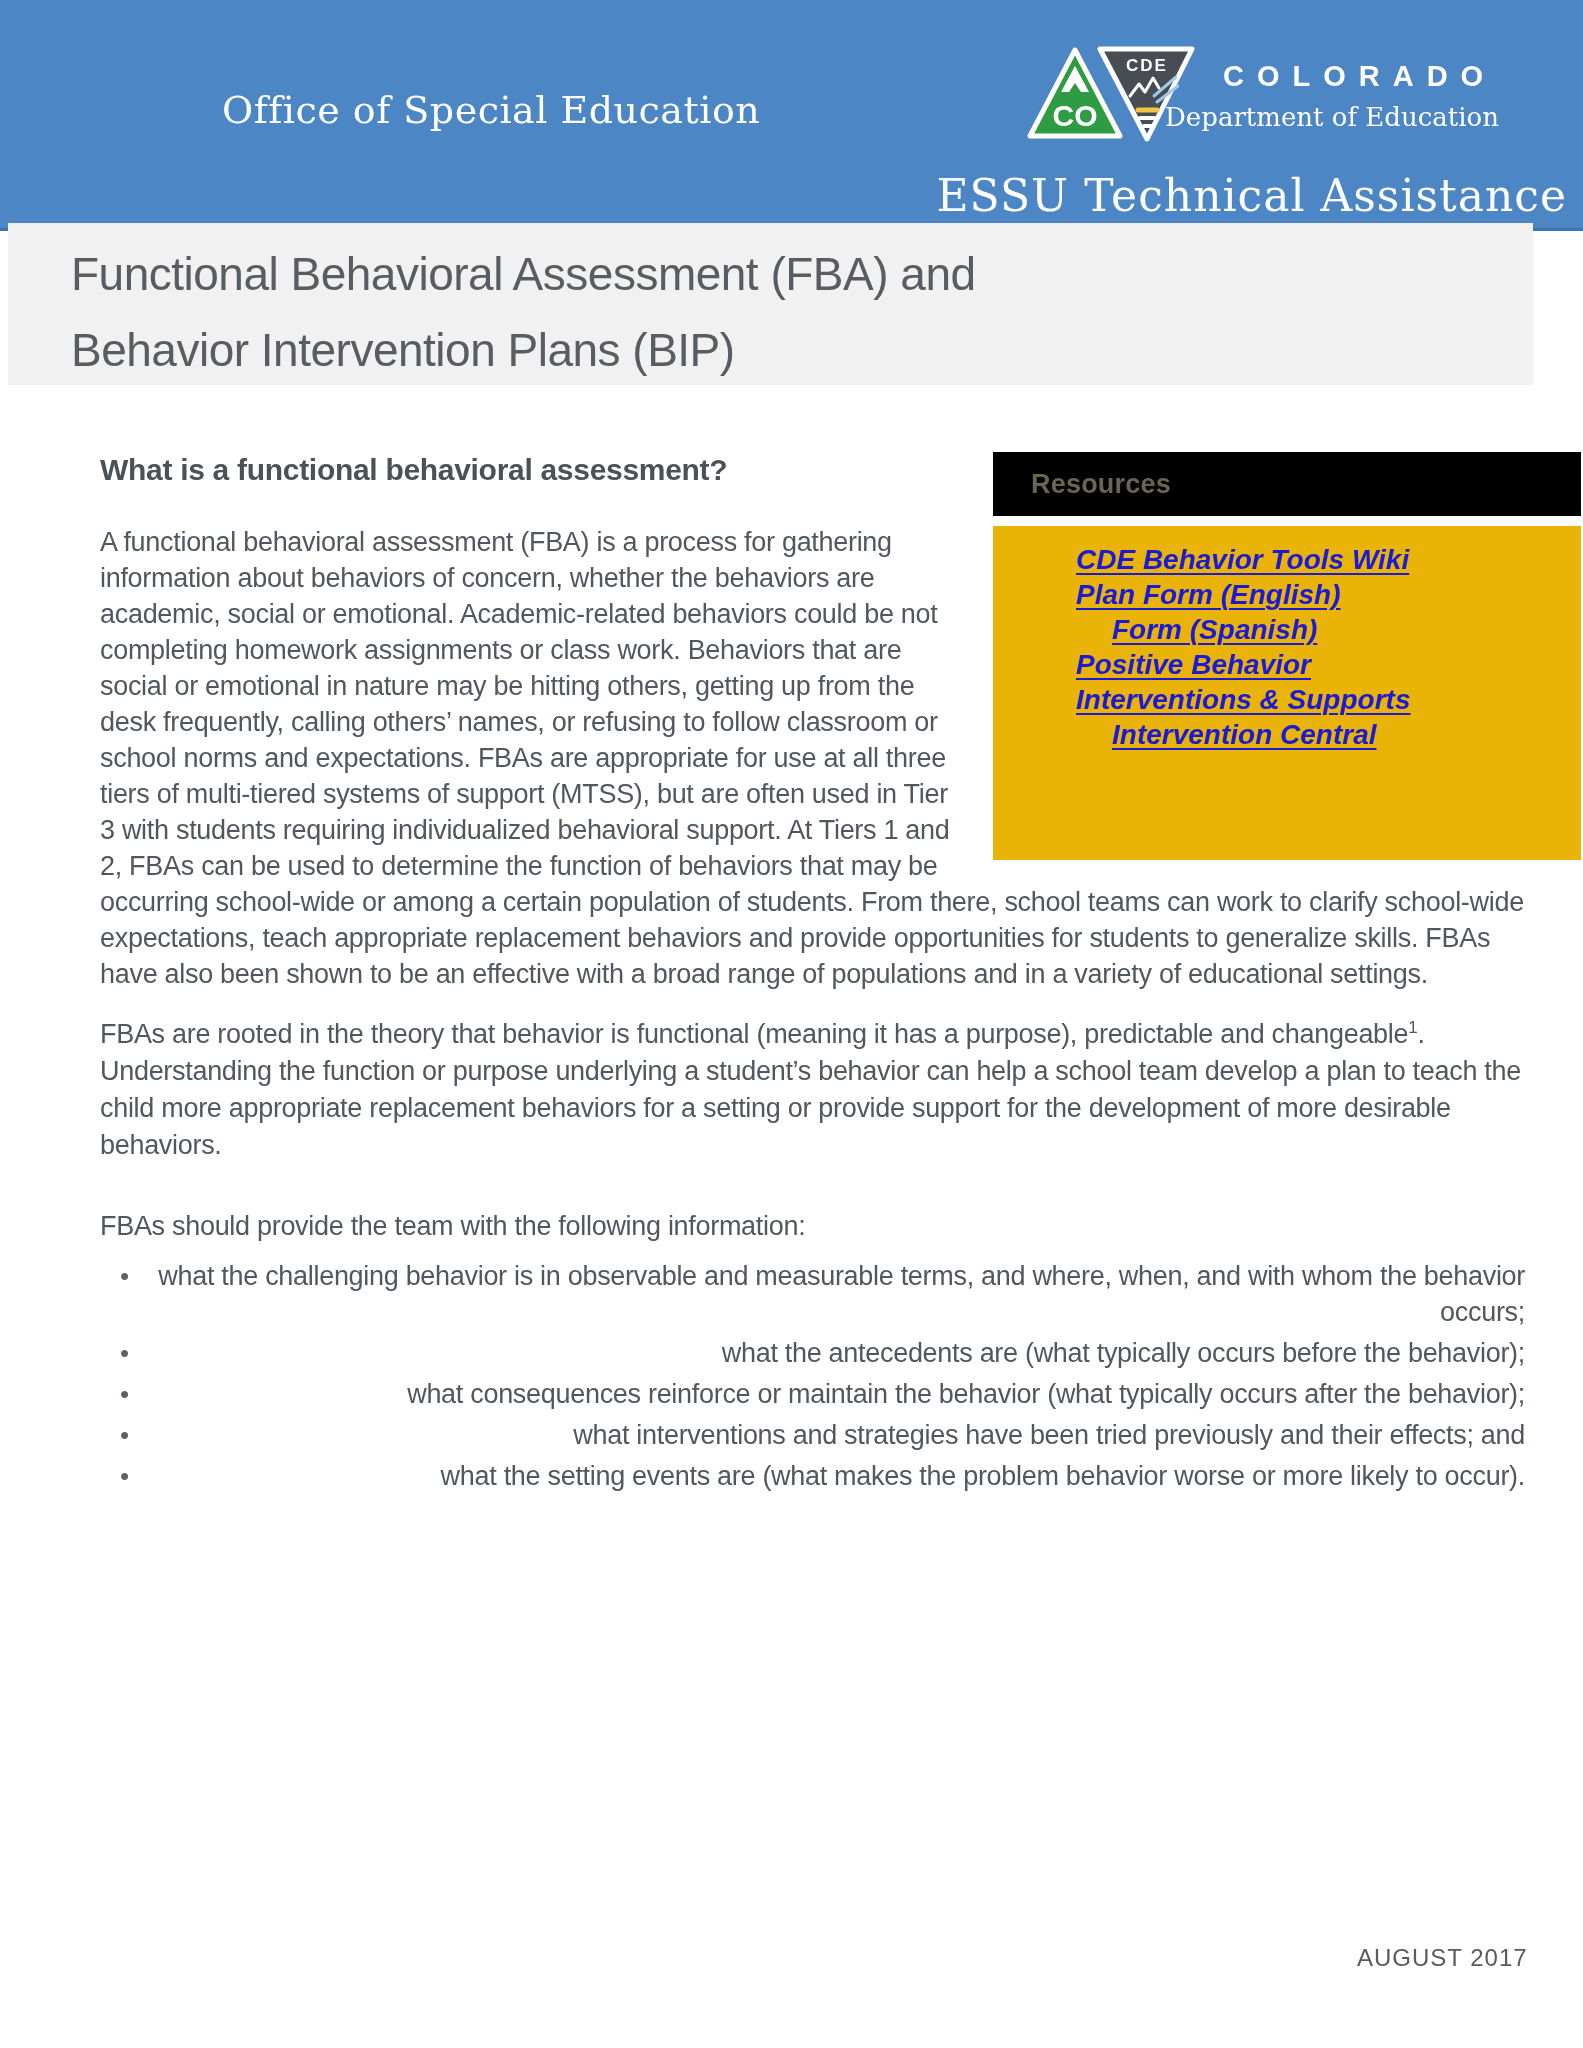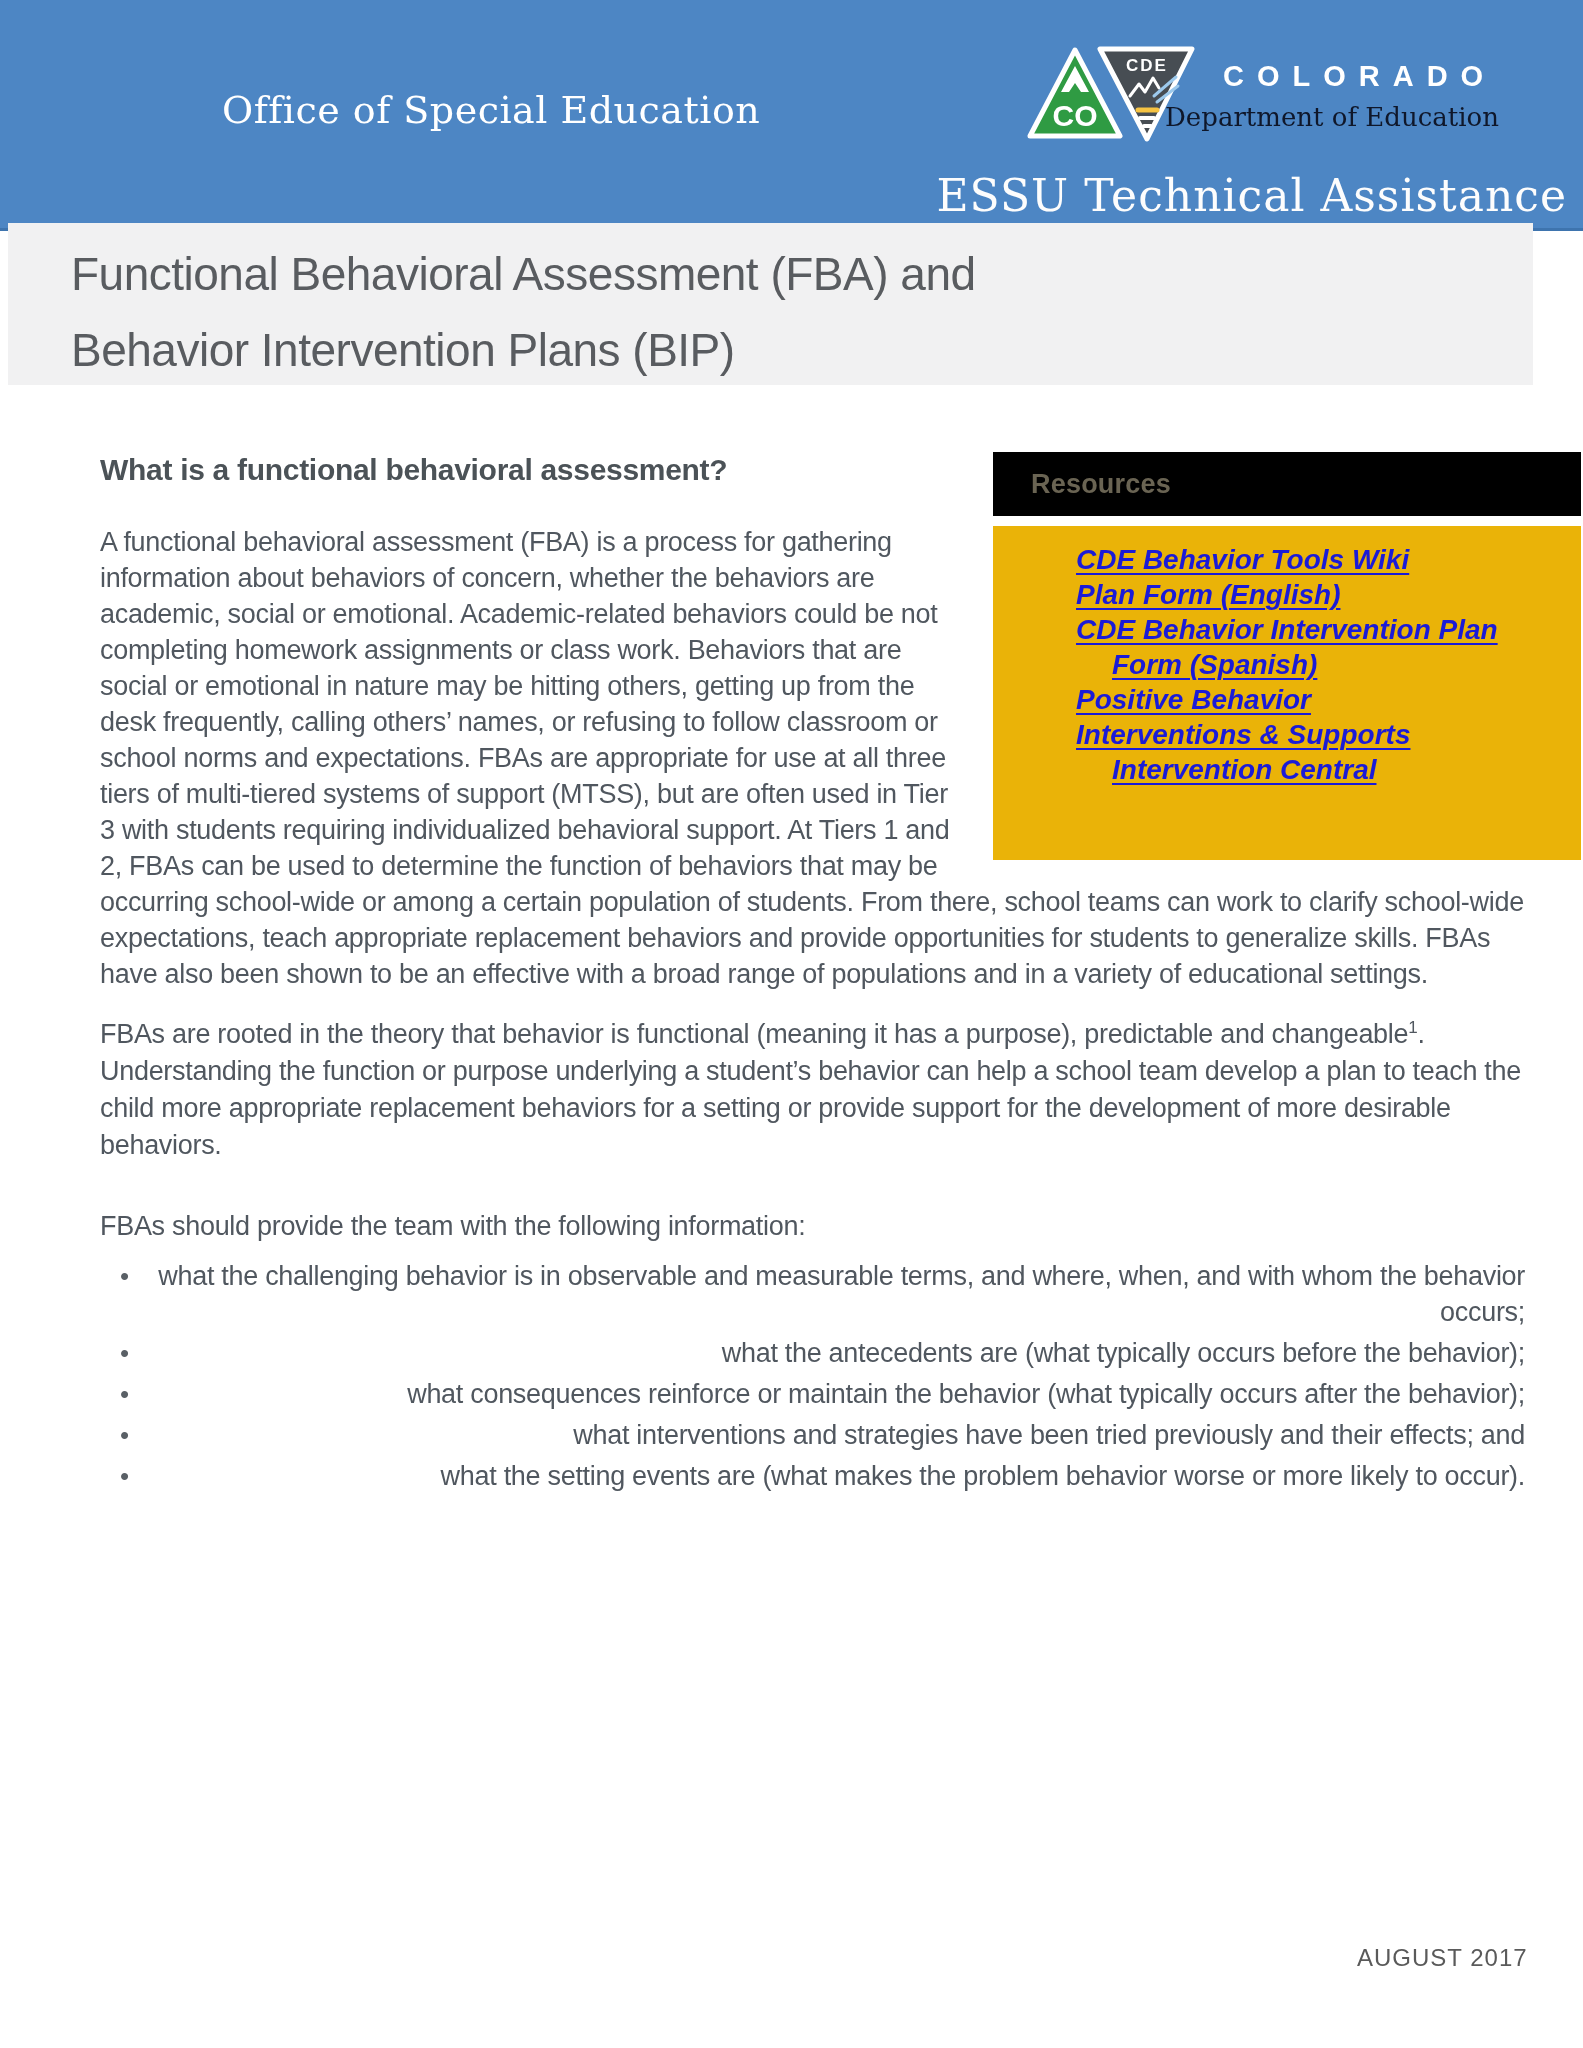--- a/index.html
+++ b/index.html
@@ -4,21 +4,21 @@
 <style>
   html,body{margin:0;padding:0;}
   body{background:#ffffff;font-family:"Liberation Sans",sans-serif;}
   .page{position:relative;width:1583px;height:2048px;background:#ffffff;overflow:hidden;}
 
   
   .header{position:absolute;left:0;top:0;width:1583px;height:228px;background:#4d86c4;border-bottom:3px solid #3e74ae;}
   .office-label{position:absolute;left:222px;top:88px;color:#ffffff;font-family:"DejaVu Serif",serif;font-size:38px;letter-spacing:0.5px;}
   .banner-title{position:absolute;right:16px;top:170px;color:#fdfdfd;font-family:"DejaVu Serif",serif;font-size:44px;letter-spacing:1px;white-space:nowrap;}
   .brand-colorado{position:absolute;left:1223px;top:60px;color:#ffffff;font-weight:bold;font-size:29px;letter-spacing:13px;white-space:nowrap;}
-  .brand-dept{position:absolute;left:1165px;top:102px;color:#0f172a;font-family:"DejaVu Serif",serif;font-size:26px;white-space:nowrap;}
+  .brand-dept{position:absolute;left:1165px;top:102px;color:#ffffff;font-family:"DejaVu Serif",serif;font-size:26px;white-space:nowrap;}
   .logo{position:absolute;left:1026px;top:44px;width:170px;height:100px;}
 
   
   .title-band{position:absolute;left:8px;top:223px;width:1525px;height:162px;background:#f1f1f2;}
   .doc-title{margin:0;padding:13px 0 0 63px;font-weight:normal;color:#595c60;font-size:46px;line-height:76px;letter-spacing:-0.5px;}
 
   
   .content{position:absolute;left:100px;top:452px;width:1481px;}
   .section-heading{margin:0;color:#4b5257;font-size:30px;line-height:36px;font-weight:bold;letter-spacing:-0.3px;}
   .body-p{margin:0;color:#50575f;font-size:27px;line-height:36px;letter-spacing:-0.3px;margin-right:56px;}
@@ -87,21 +87,20 @@
         <span class="res-head-label">Resources</span>
       </div>
       <div class="res-body">
         <a href="#" class="res-link">
           <span class="rl-line">CDE Behavior Tools Wiki</span>
         </a>
         <a href="#" class="res-link">
           <span class="rl-line">Plan Form (English)</span>
         </a>
         <a href="#" class="res-link">
-          <span class="rl-line">CDE Behavior Intervention Plan</span>
           <span class="rl-line rl-indent">Form (Spanish)</span>
         </a>
         <a href="#" class="res-link">
           <span class="rl-line">Positive Behavior</span>
           <span class="rl-line">Interventions &amp; Supports</span>
         </a>
         <a href="#" class="res-link">
           <span class="rl-line rl-indent">Intervention Central</span>
         </a>
       </div>

